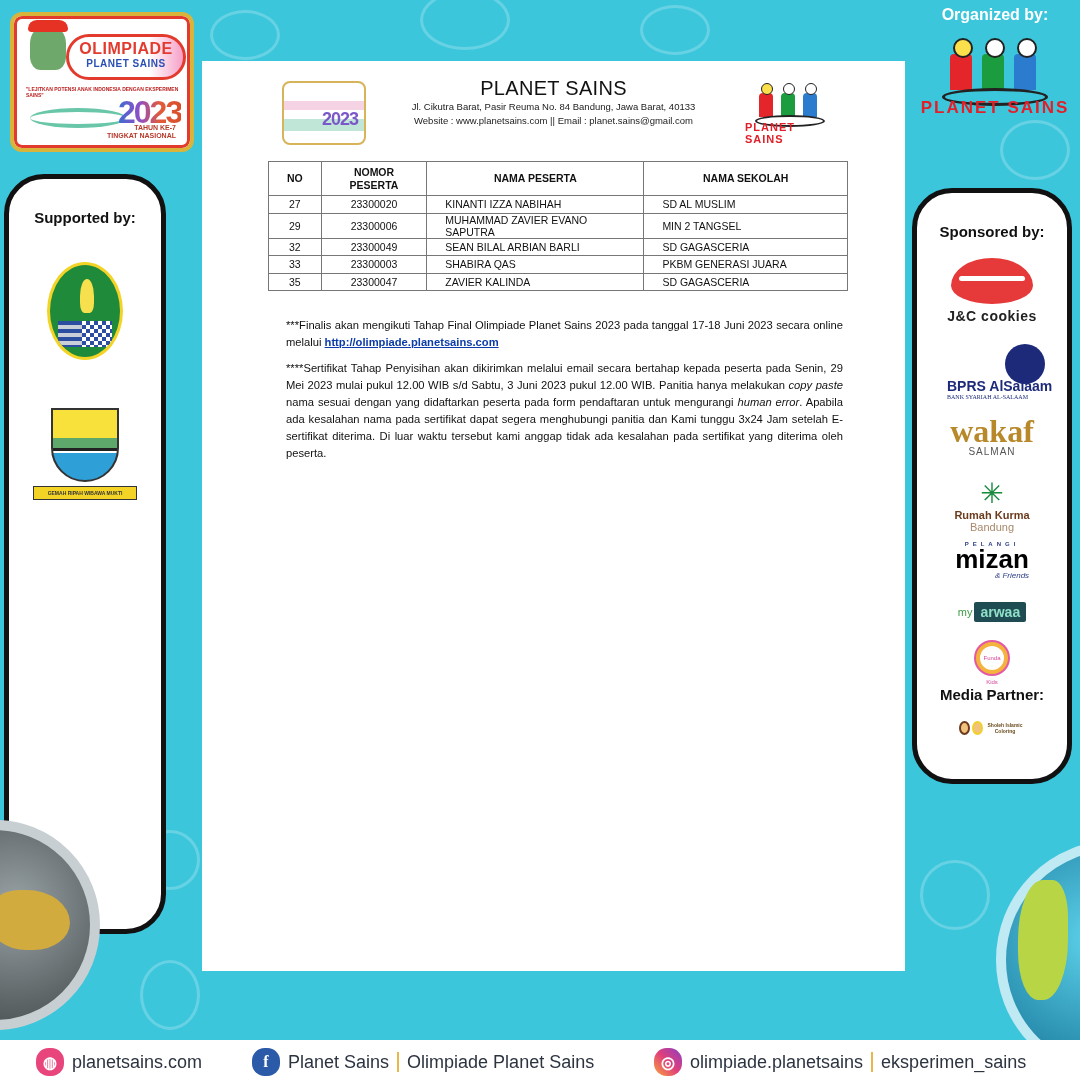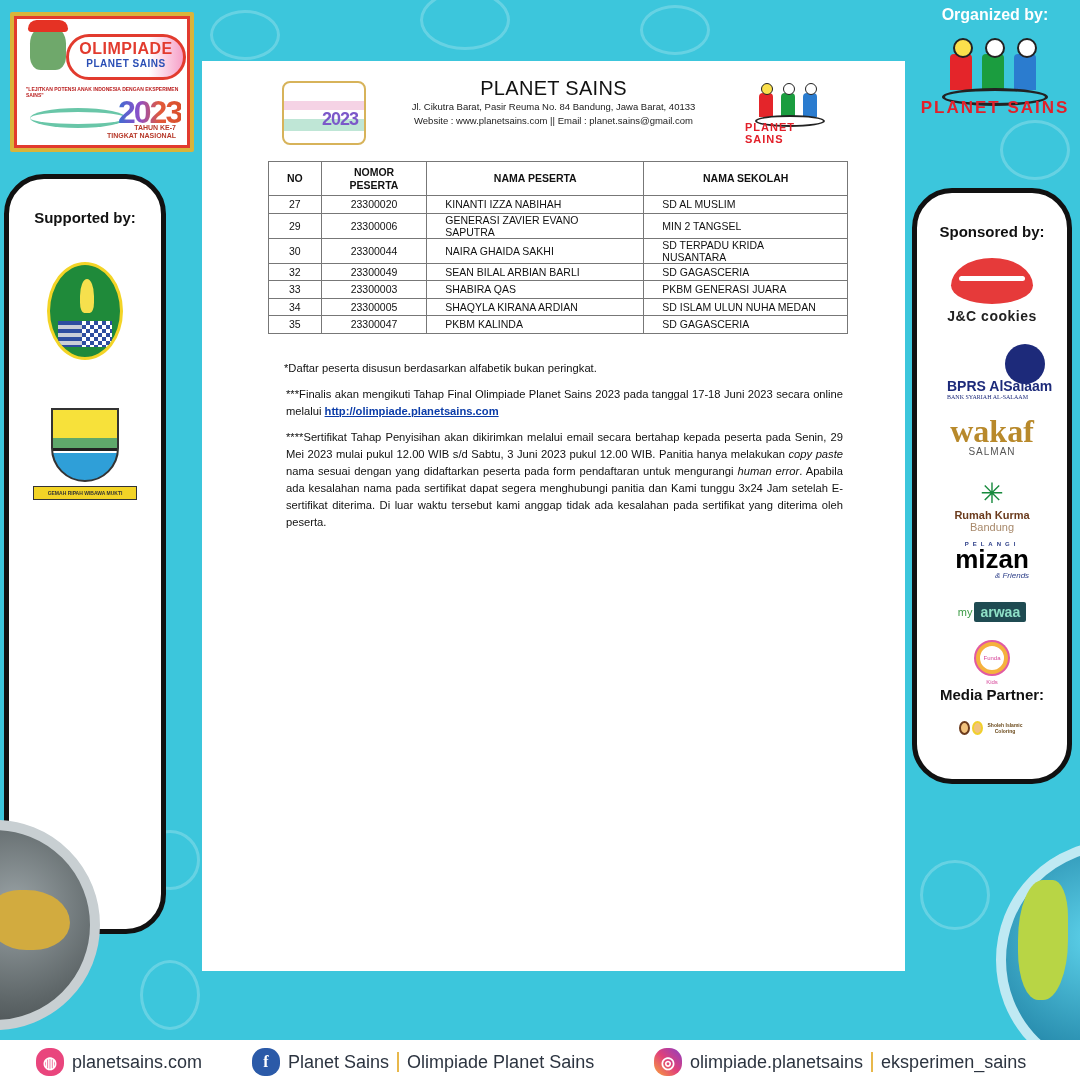--- a/index.html
+++ b/index.html
@@ -10,21 +10,21 @@
     font-family: "Liberation Sans", sans-serif;
   }
   .bg-pattern { position: absolute; inset: 0; overflow: hidden; }
   .bg-pattern .shape {
     position: absolute; border: 3px solid rgba(255,255,255,0.22);
     border-radius: 50%;
   }
   
   .event-logo {
     position: absolute; left: 10px; top: 12px; width: 184px; height: 140px;
-    background: #fff; border: 4px solid #d9b43a; border-radius: 2px;
+    background: #fff; border: 4px solid #d9b43a; border-radius: 12px;
     box-shadow: inset 0 0 0 3px #e23b2e;
     padding: 8px 10px;
   }
   .event-logo .mascot {
     position: absolute; left: 16px; top: 10px; width: 36px; height: 44px;
     background: #6fa86b; border-radius: 40% 40% 30% 30%;
   }
   .event-logo .mascot::before {
     content: ""; position: absolute; left: -2px; top: -6px; width: 40px; height: 12px;
     background: #e53224; border-radius: 10px 10px 4px 4px;
@@ -286,58 +286,45 @@
     <tbody>
       <tr>
         <td class="c">27</td>
         <td class="c">23300020</td>
         <td>KINANTI IZZA NABIHAH</td>
         <td>SD AL MUSLIM</td>
       </tr>
       <tr>
         <td class="c">29</td>
         <td class="c">23300006</td>
-        <td>GENERASI ZAVIER EVANO SAPUTRA</td>
+        <td>MUHAMMAD ZAVIER EVANO SAPUTRA</td>
         <td>MIN 2 TANGSEL</td>
-      </tr>
-      <tr>
-        <td class="c">30</td>
-        <td class="c">23300044</td>
-        <td>NAIRA GHAIDA SAKHI</td>
-        <td>SD TERPADU KRIDA NUSANTARA</td>
       </tr>
       <tr>
         <td class="c">32</td>
         <td class="c">23300049</td>
         <td>SEAN BILAL ARBIAN BARLI</td>
         <td>SD GAGASCERIA</td>
       </tr>
       <tr>
         <td class="c">33</td>
         <td class="c">23300003</td>
         <td>SHABIRA QAS</td>
         <td>PKBM GENERASI JUARA</td>
       </tr>
       <tr>
-        <td class="c">34</td>
-        <td class="c">23300005</td>
-        <td>SHAQYLA KIRANA ARDIAN</td>
-        <td>SD ISLAM ULUN NUHA MEDAN</td>
-      </tr>
-      <tr>
         <td class="c">35</td>
         <td class="c">23300047</td>
-        <td>PKBM KALINDA</td>
+        <td>ZAVIER KALINDA</td>
         <td>SD GAGASCERIA</td>
       </tr>
     </tbody>
   </table>
 
   <div class="notes">
-    <p class="n1">*Daftar peserta disusun berdasarkan alfabetik bukan peringkat.</p>
     <p><span>***Finalis akan mengikuti Tahap Final Olimpiade Planet Sains 2023 pada tanggal 17-18 Juni 2023 secara online melalui </span><a>http://olimpiade.planetsains.com</a></p>
     <p><span>****Sertifikat Tahap Penyisihan akan dikirimkan melalui email secara bertahap kepada peserta pada Senin, 29 Mei 2023 mulai pukul 12.00 WIB s/d Sabtu, 3 Juni 2023 pukul 12.00 WIB. Panitia hanya melakukan </span><em>copy paste</em><span> nama sesuai dengan yang didaftarkan peserta pada form pendaftaran untuk mengurangi </span><em>human error</em><span>. Apabila ada kesalahan nama pada sertifikat dapat segera menghubungi panitia dan Kami tunggu 3x24 Jam setelah E-sertifikat diterima. Di luar waktu tersebut kami anggap tidak ada kesalahan pada sertifikat yang diterima oleh peserta.</span></p>
   </div>
 </div>
 
 <div class="footer">
   <div class="item" style="left:36px">
     <span class="icon ic-web">◍</span>
     <span>planetsains.com</span>
   </div>

